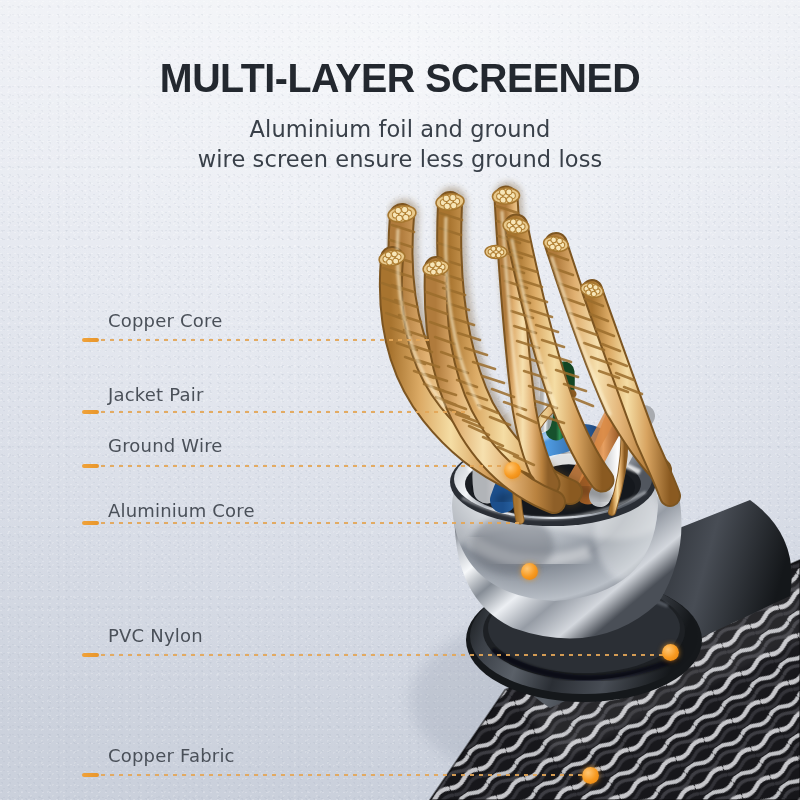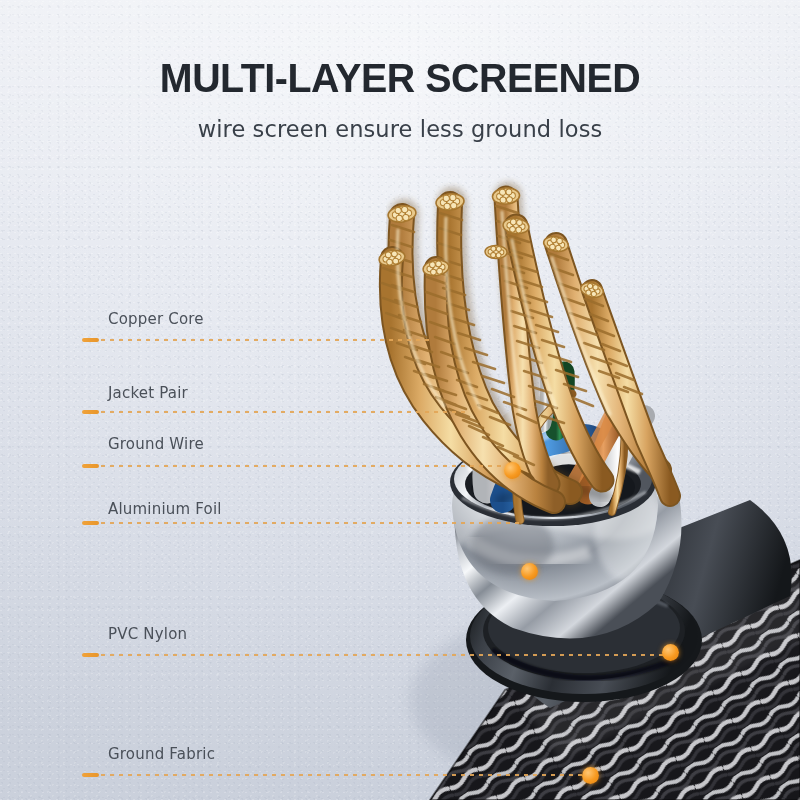--- a/index.html
+++ b/index.html
@@ -57,21 +57,21 @@
     background-image:linear-gradient(90deg,#e3a657 0 4px, rgba(227,166,87,0) 4px 9px);
     background-size:9px 2px;background-repeat:repeat-x;
     opacity:.92;
   }
   .lead .dot{
     position:absolute;width:17px;height:17px;border-radius:50%;top:-8.5px;
     background:radial-gradient(circle at 36% 33%, #ffc774 0%, #f79a21 52%, #e07f0d 100%);
     box-shadow:0 0 5px rgba(240,150,30,.75);
   }
   .lbl{
-    position:absolute;z-index:27;font-size:15px;color:#4a5059;white-space:nowrap;
+    position:absolute;z-index:27;font-size:18px;color:#4a5059;white-space:nowrap;
     font-family:"DejaVu Sans", sans-serif;letter-spacing:.2px;
   }
 
   
   #art{position:absolute;inset:0;z-index:20;}
 </style>
 </head>
 <body>
 
 <div id="stage">
@@ -518,20 +518,21 @@
       </g>
     </g>
   </svg>
 
   <div id="grain"></div>
   <div id="vign"></div>
 
   <div class="head">
     <div class="title">MULTI-LAYER SCREENED</div>
     <div class="sub">
+      <span>Aluminium foil and ground</span>
       <span>wire screen ensure less ground loss</span>
     </div>
   </div>
 
   <div class="leaders" id="leaders">
       <div class="lead" style="left: 82px; top: 340px;">
         <span class="stub"></span>
         <span class="dash" style="left: 19px; width: 329px;"></span>
       </div>
       <div class="lead" style="left: 82px; top: 412px;">
@@ -564,18 +565,18 @@
         <span class="dash" style="left: 19px; width: 484px;"></span>
       </div>
       <div class="lead" style="left: 0px; top: 0px;">
         <span class="dot" style="left: 581.5px; top: 766.5px;"></span>
       </div>
     </div>
   <div id="labels">
       <div class="lbl" style="left: 108px; top: 310px;">Copper Core</div>
       <div class="lbl" style="left: 108px; top: 384px;">Jacket Pair</div>
       <div class="lbl" style="left: 108px; top: 435px;">Ground Wire</div>
-      <div class="lbl" style="left: 108px; top: 500px;">Aluminium Foil</div>
+      <div class="lbl" style="left: 108px; top: 500px;">Aluminium Core</div>
       <div class="lbl" style="left: 108px; top: 625px;">PVC Nylon</div>
-      <div class="lbl" style="left: 108px; top: 745px;">Ground Fabric</div>
+      <div class="lbl" style="left: 108px; top: 745px;">Copper Fabric</div>
     </div>
 
 </div>
 
 </body></html>

